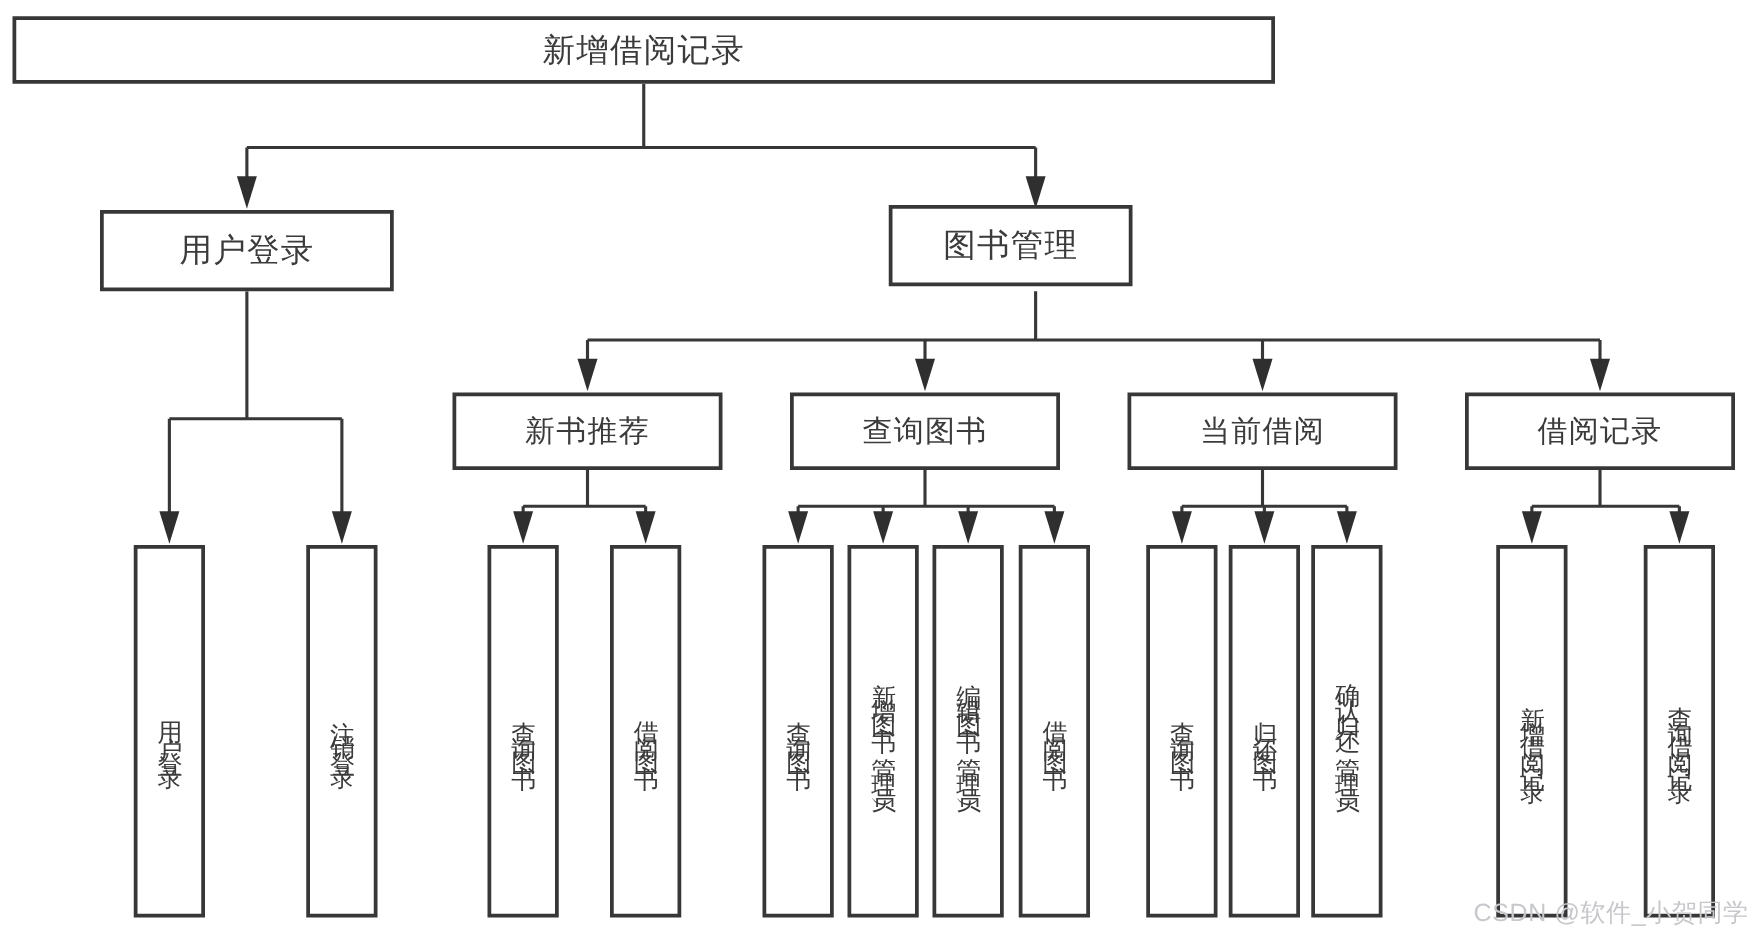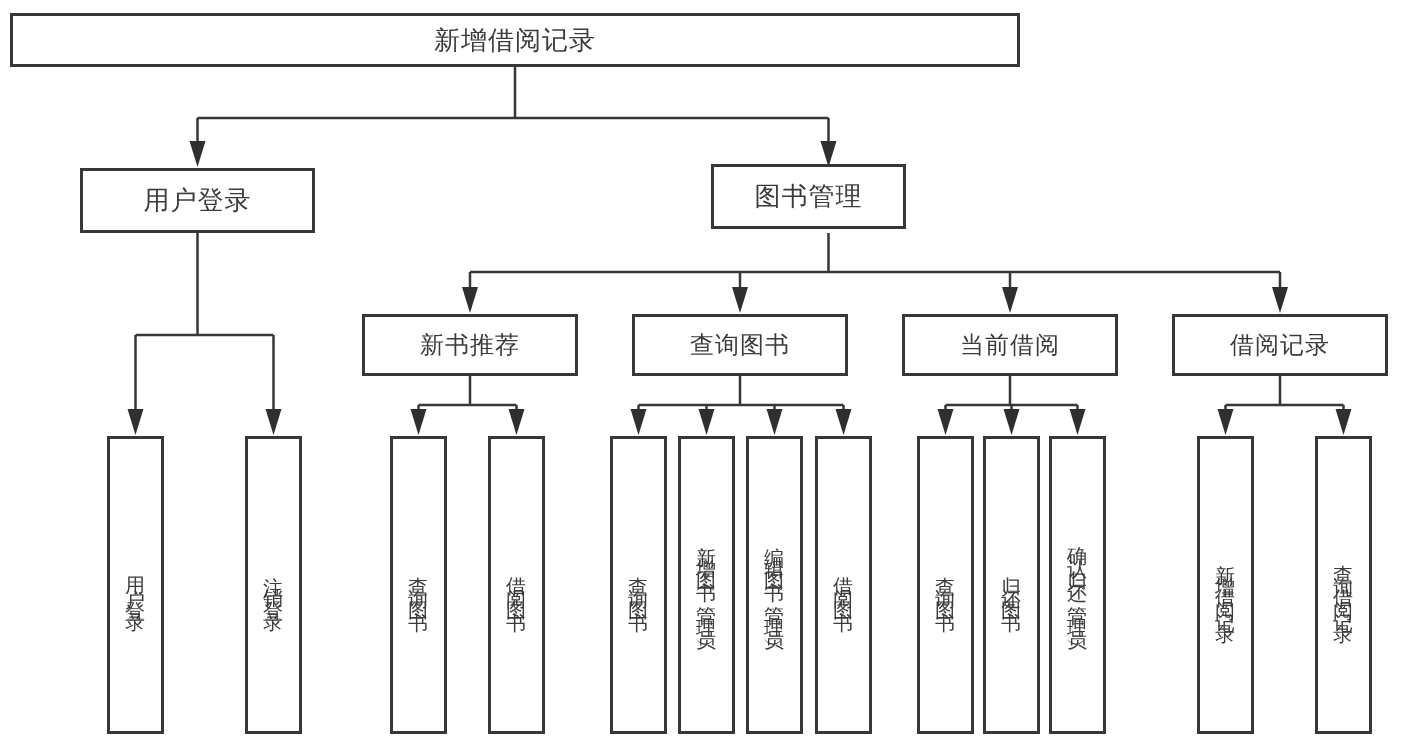--- a/index.html
+++ b/index.html
@@ -124,14 +124,15 @@
     <span>确认归还（管理员）</span>
   </div>
 
   <div class="box vbox" style="left:1197px;top:436px;width:57px;height:298px">
     <span>新增借阅记录</span>
   </div>
   <div class="box vbox" style="left:1315px;top:436px;width:57px;height:298px">
     <span>查询借阅记录</span>
   </div>
 
+  <div class="watermark">CSDN @软件_小贺同学</div>
 
 </div>
 
 </body></html>

